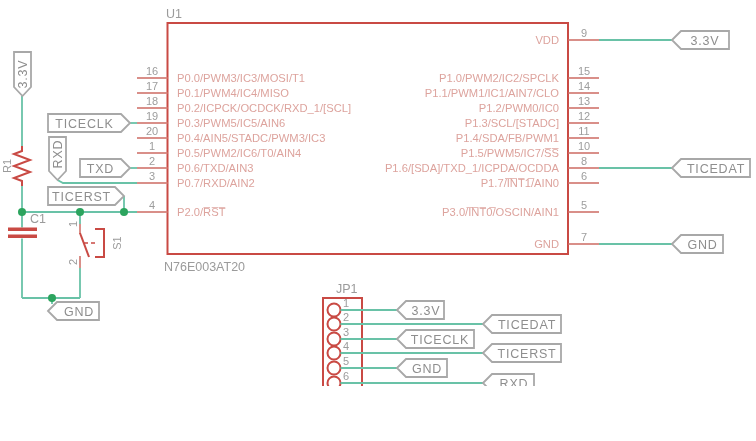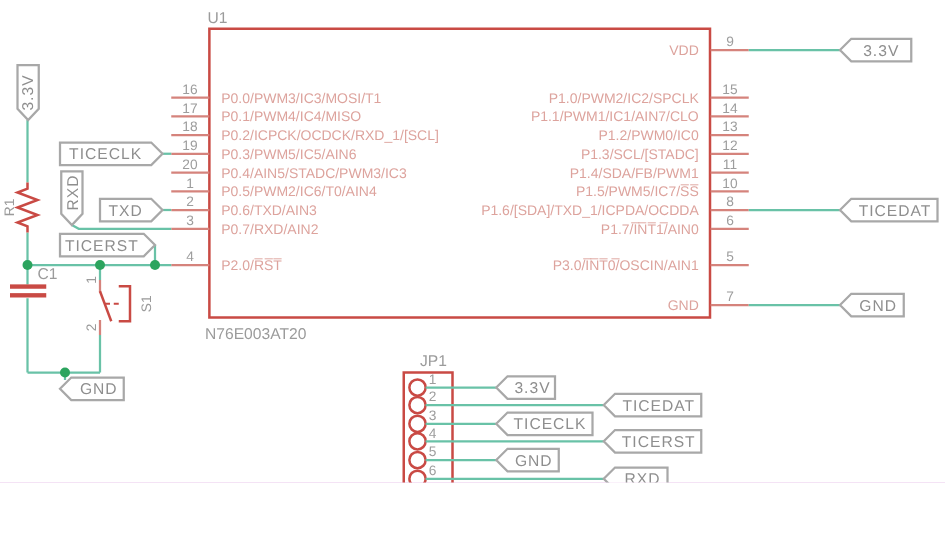--- a/index.html
+++ b/index.html
@@ -1,16 +1,16 @@
 <!DOCTYPE html>
 <html><head>
 <meta charset="utf-8">
 <style>
   html,body{margin:0;padding:0;background:#fff;}
-  .stage{position:relative;width:756px;height:386px;background:#a21caf;font-family:"Liberation Sans",sans-serif;}
+  .stage{position:relative;width:756px;height:386px;background:#5eead4;font-family:"Liberation Sans",sans-serif;}
   svg text{font-family:"Liberation Sans",sans-serif;}
   .icbox{fill:none;stroke:#c94a44;stroke-width:2;}
   .stub{stroke:#d5837c;stroke-width:1.8;}
   .net{stroke:#69c2a7;stroke-width:1.8;fill:none;}
   .dot{fill:#2ca45e;stroke:none;}
   .redpart{stroke:#c94a44;stroke-width:2;fill:none;}
   .redfill{fill:#c94a44;stroke:none;}
   .dash{stroke:#c94a44;stroke-width:1.6;stroke-dasharray:4 3;fill:none;}
   .pname{font-size:11.2px;fill:#dda39d;}
   .pnum{font-size:11px;fill:#9d9d9d;text-anchor:middle;}

